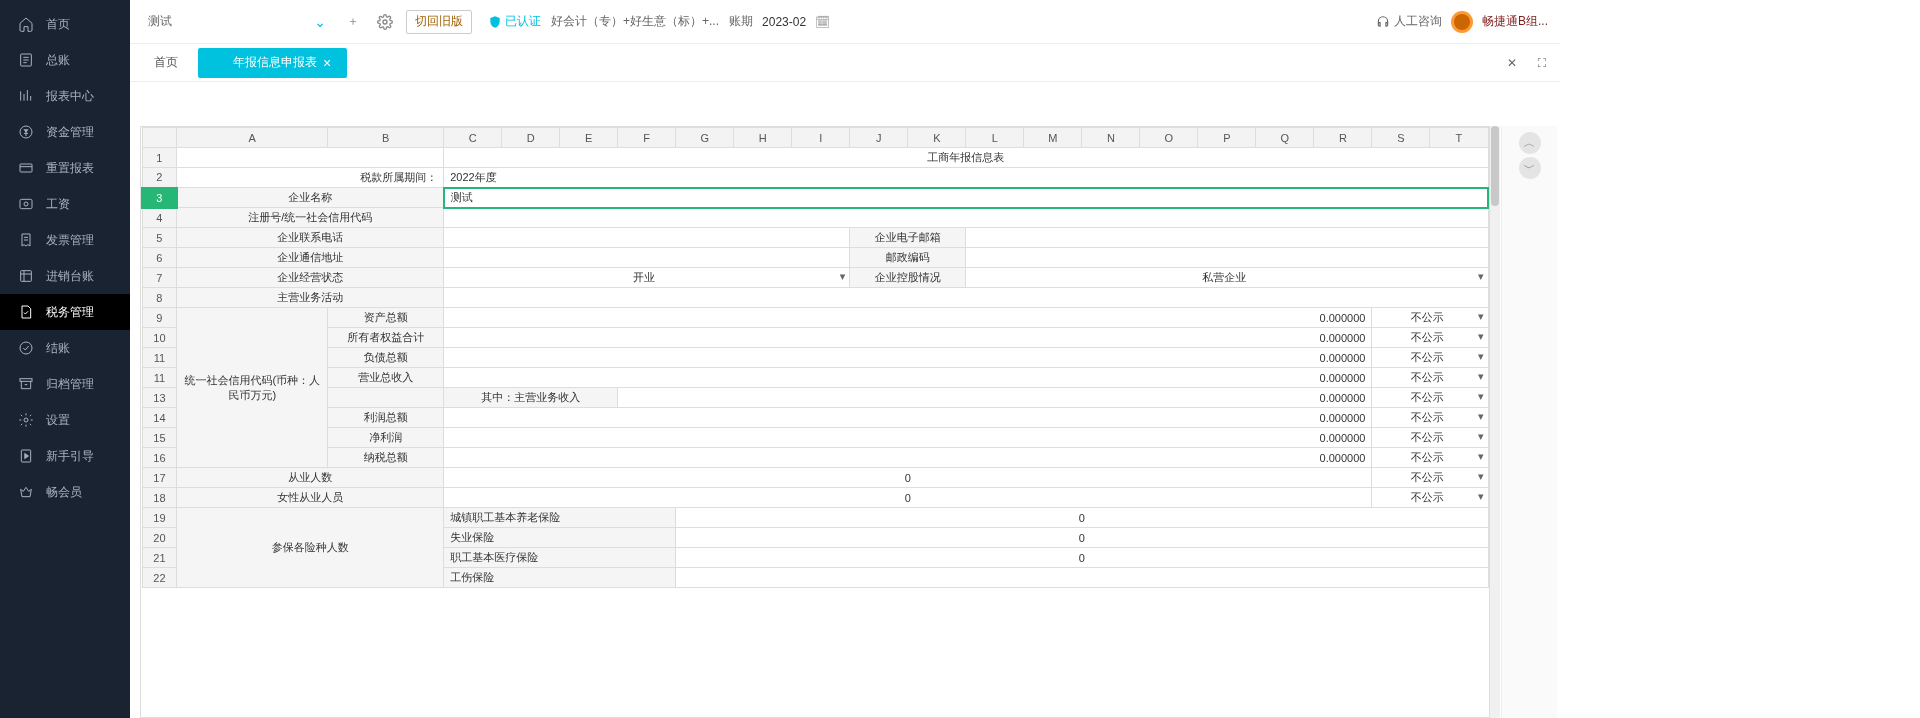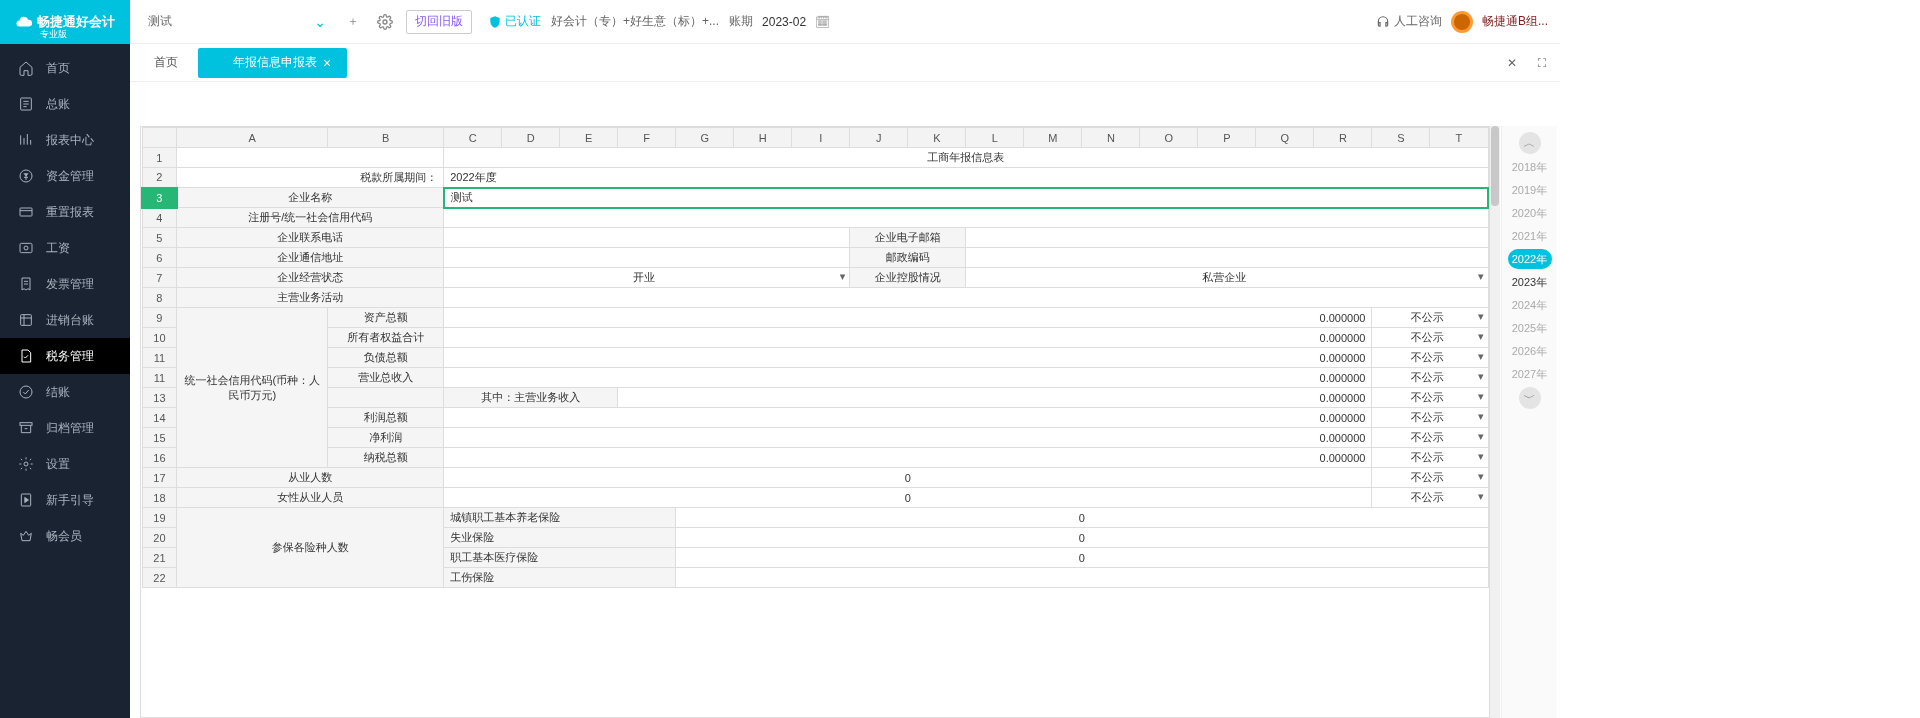--- a/index.html
+++ b/index.html
@@ -18,21 +18,21 @@
 .nav-item svg { width: 16px; height: 16px; fill: currentColor; stroke: currentColor; }
 
 
 .main { flex: 1; display: flex; flex-direction: column; background: #fff; }
 
 
 .topbar { height: 44px; display: flex; align-items: center; padding: 0 12px; border-bottom: 1px solid #eee; gap: 10px; }
 .org-select { width: 190px; height: 28px; border: none; color: #666; display: flex; align-items: center; justify-content: space-between; padding: 0 6px; }
 .org-select .caret { color: #00c1de; font-size: 14px; }
 .topbar-icon { width: 22px; height: 22px; display: inline-flex; align-items: center; justify-content: center; color: #888; cursor: pointer; }
-.old-ver-btn { height: 24px; padding: 0 8px; border: 1px solid #ccc; border-radius: 2px; background: #fff; color: #8b5cf6; cursor: pointer; font-size: 12px; }
+.old-ver-btn { height: 24px; padding: 0 8px; border: 1px solid #ccc; border-radius: 2px; background: #fff; color: #a16207; cursor: pointer; font-size: 12px; }
 .cert-badge { color: #00c1de; display: inline-flex; align-items: center; gap: 3px; margin-left: 6px; font-size: 12px; }
 .plan-text { color: #666; font-size: 12px; }
 .period { color: #666; font-size: 12px; display: inline-flex; align-items: center; gap: 4px; }
 .period-val { color: #333; border: 1px solid transparent; padding: 2px 4px; }
 .spacer { flex: 1; }
 .top-right { display: flex; align-items: center; gap: 9px; }
 .support { color: #666; display: inline-flex; align-items: center; gap: 4px; cursor: pointer; }
 .avatar { width: 22px; height: 22px; border-radius: 50%; background: #ff9933; display: inline-block; position: relative; }
 .avatar::after { content: ""; position: absolute; inset: 3px; background: #cc6600; border-radius: 50%; }
 .user-name { color: #7f1d1d; max-width: 80px; overflow: hidden; text-overflow: ellipsis; white-space: nowrap; }
@@ -79,27 +79,20 @@
 
 .vscroll { position: absolute; top: 44px; right: 60px; width: 10px; bottom: 0; background: #f0f0f0; }
 .vscroll .thumb { position: absolute; top: 0; left: 1px; right: 1px; height: 80px; background: #c8c8c8; border-radius: 4px; }
 </style>
 </head>
 <body>
 
 <div class="app">
 
   <div class="sidebar">
-    <div class="logo" style="position:relative;">
-      <svg class="logo-icon" viewBox="0 0 24 24">
-          <path fill="#fff" d="M19 18H6a4 4 0 010-8 6 6 0 0111.5-1A4.5 4.5 0 0119 18z"></path>
-        </svg>
-      <span>畅捷通好会计</span>
-      <span class="logo-sub">专业版</span>
-    </div>
     <div class="nav" id="nav">
         <div class="nav-item">
           <span class="icon">
             <svg viewBox="0 0 24 24">
               <path d="M3 11l9-8 9 8v10a2 2 0 01-2 2h-4v-7h-6v7H5a2 2 0 01-2-2z" fill="none" stroke="currentColor" stroke-width="1.5"></path>
             </svg>
           </span>
           <span>首页</span>
         </div>
         <div class="nav-item">
@@ -436,29 +429,17 @@
             </tbody>
           </table>
       </div>
 
       <div class="vscroll">
           <div class="thumb"></div>
         </div>
 
       <div class="yearbar">
         <span class="nav-arrow">︿</span>
-        <div id="years" style="display:flex;flex-direction:column;gap:3px;align-items:center;">
-            <span class="year-item">2018年</span>
-            <span class="year-item">2019年</span>
-            <span class="year-item">2020年</span>
-            <span class="year-item">2021年</span>
-            <span class="year-item active">2022年</span>
-            <span class="year-item near">2023年</span>
-            <span class="year-item">2024年</span>
-            <span class="year-item">2025年</span>
-            <span class="year-item">2026年</span>
-            <span class="year-item">2027年</span>
-          </div>
         <span class="nav-arrow">﹀</span>
       </div>
     </div>
   </div>
 </div>
 
 </body></html>

